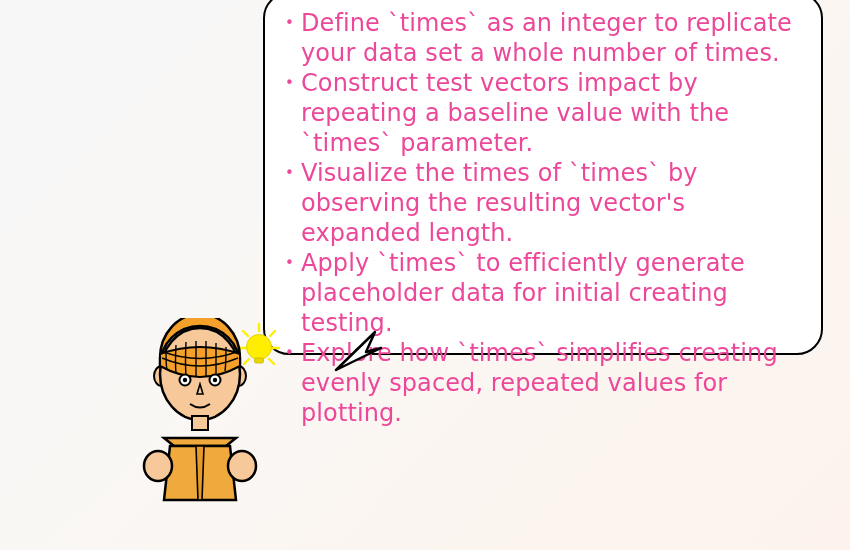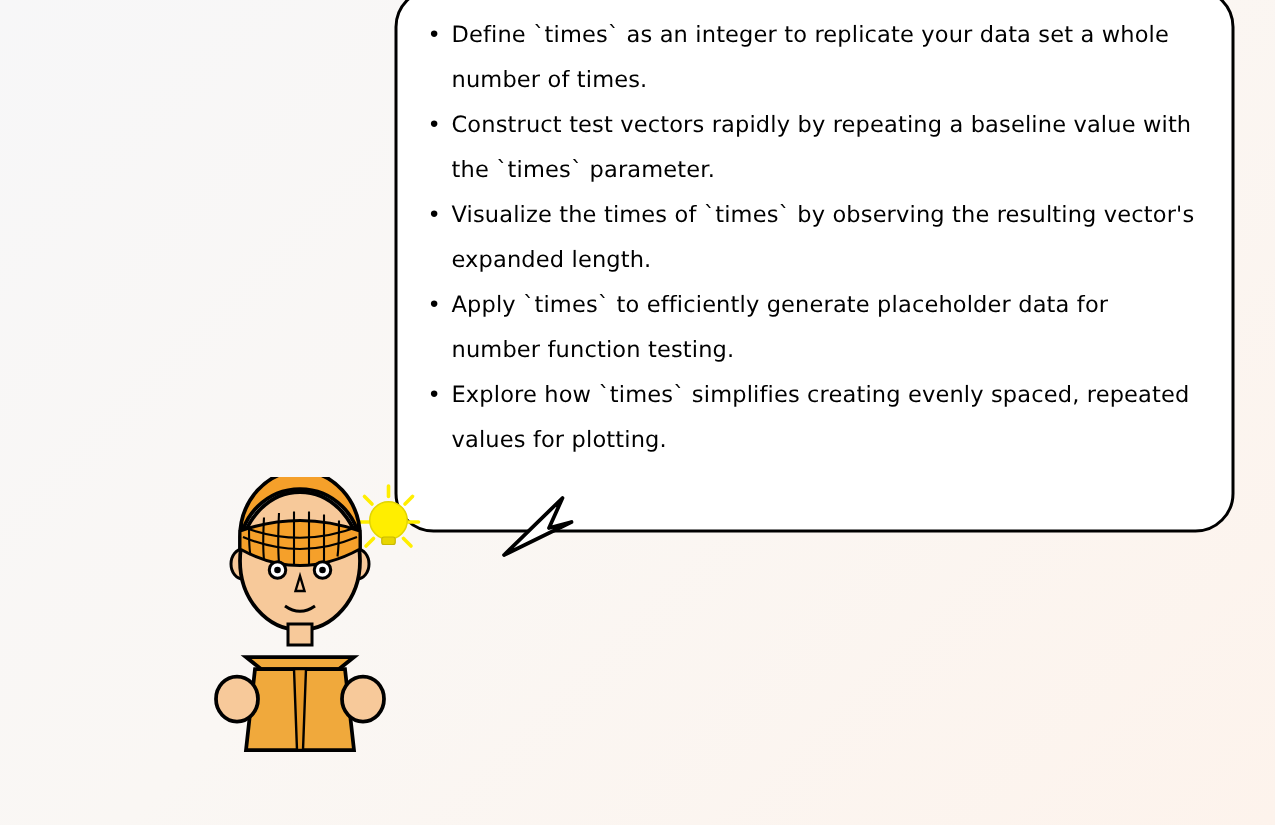--- a/index.html
+++ b/index.html
@@ -40,23 +40,23 @@
   #bubble-list {
     list-style: none;
     margin: 0;
     padding: 0;
   }
 
   #bubble-list li {
     position: relative;
     padding-left: 16px;
     margin: 0 0 0 0;
-    font-size: 15px;
+    font-size: 24px;
     line-height: 30px;
-    color: #000000;
+    color: #ec4899;
     letter-spacing: 0.1px;
   }
   #bubble-list li::before {
     content: "\2022";
     position: absolute;
     left: 0;
     top: 0;
     font-size: 15px;
     line-height: 30px;
   }
@@ -88,23 +88,23 @@
   }
 </style>
 </head>
 <body>
 
 <div id="stage">
 
   <div id="bubble">
     <ul id="bubble-list">
       <li>Define `times` as an integer to replicate your data set a whole number of times.</li>
-      <li>Construct test vectors rapidly by repeating a baseline value with the `times` parameter.</li>
+      <li>Construct test vectors impact by repeating a baseline value with the `times` parameter.</li>
       <li>Visualize the times of `times` by observing the resulting vector's expanded length.</li>
-      <li>Apply `times` to efficiently generate placeholder data for number function testing.</li>
+      <li>Apply `times` to efficiently generate placeholder data for initial creating testing.</li>
       <li>Explore how `times` simplifies creating evenly spaced, repeated values for plotting.</li>
     </ul>
   </div>
 
   <svg id="bubble-tail" viewBox="0 0 52 45">
     <polygon points="3,40 42,2 33,22 48,18" fill="#ffffff" stroke="#000000" stroke-width="2.5" stroke-linejoin="round"></polygon>
   </svg>
 
   <svg id="idea-bulb" viewBox="0 0 46 50">
     <g stroke="#ffee00" stroke-width="2.4" stroke-linecap="round">

